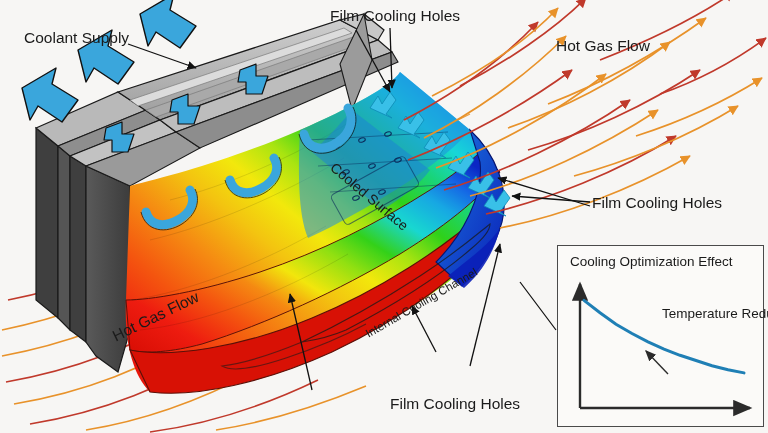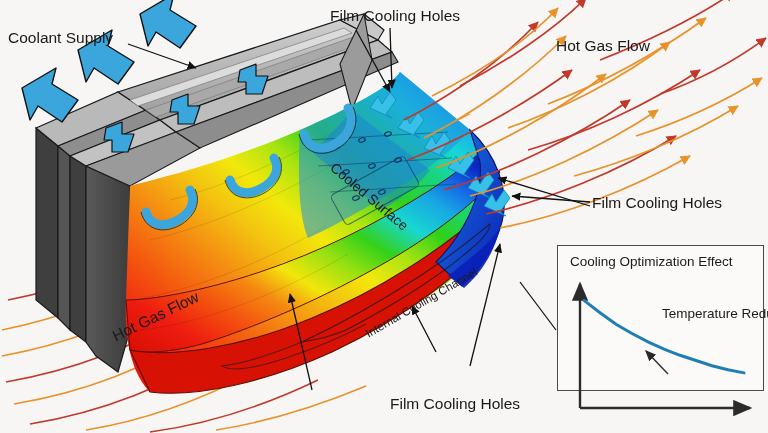--- a/index.html
+++ b/index.html
@@ -16,21 +16,21 @@
     font-family:"Liberation Sans", sans-serif;
     color:#1a1a1a;
     white-space:nowrap;
     line-height:1;
   }
   .lbl-big{font-size:15.5px;}
   .lbl-mid{font-size:14px;}
   .lbl-small{font-size:11.5px;}
   #chart-box{
     position:absolute;
-    left:557px;top:245px;width:207px;height:146px;
+    left:557px;top:245px;width:207px;height:182px;
     border:1.6px solid #4a4a4a;
     background:#fbfaf8;
     box-sizing:border-box;
   }
   #chart-title{
     position:absolute;left:12px;top:8px;
     font-size:13.5px;color:#1a1a1a;
     font-family:"Liberation Sans", sans-serif;
     white-space:nowrap;
   }
@@ -260,21 +260,21 @@
       <path d="M390,28 L392,88" marker-end="url(#mBlk)"></path>
       <path d="M590,202 L512,196" marker-end="url(#mBlk)"></path>
       <path d="M590,206 L498,178" marker-end="url(#mBlk)"></path>
       <path d="M470,366 L500,244" marker-end="url(#mBlk)"></path>
       <path d="M436,352 L412,306" marker-end="url(#mBlk)"></path>
       <path d="M312,390 L290,294" marker-end="url(#mBlk)"></path>
       <path d="M556,330 L520,282" stroke-width="1.2"></path>
     </g>
   </svg>
 
-  <div class="lbl lbl-big" style="left:8px;top:30px;">Coolant Supply</div>
+  <div class="lbl lbl-big" style="left:24px;top:30px;">Coolant Supply</div>
 
   <div class="lbl lbl-big" style="left:330px;top:8px;">Film Cooling Holes</div>
 
   <div class="lbl lbl-big" style="left:556px;top:38px;">Hot Gas Flow</div>
 
   <div class="lbl lbl-big" style="left:592px;top:195px;">Film Cooling Holes</div>
 
   <div class="lbl lbl-mid" style="left:337px;top:160px;transform:rotate(40deg);transform-origin:left top;">Cooled Surface</div>
 
   <div class="lbl lbl-small" style="left:364px;top:330px;transform:rotate(-30deg);transform-origin:left top;">Internal Cooling Channel</div>

